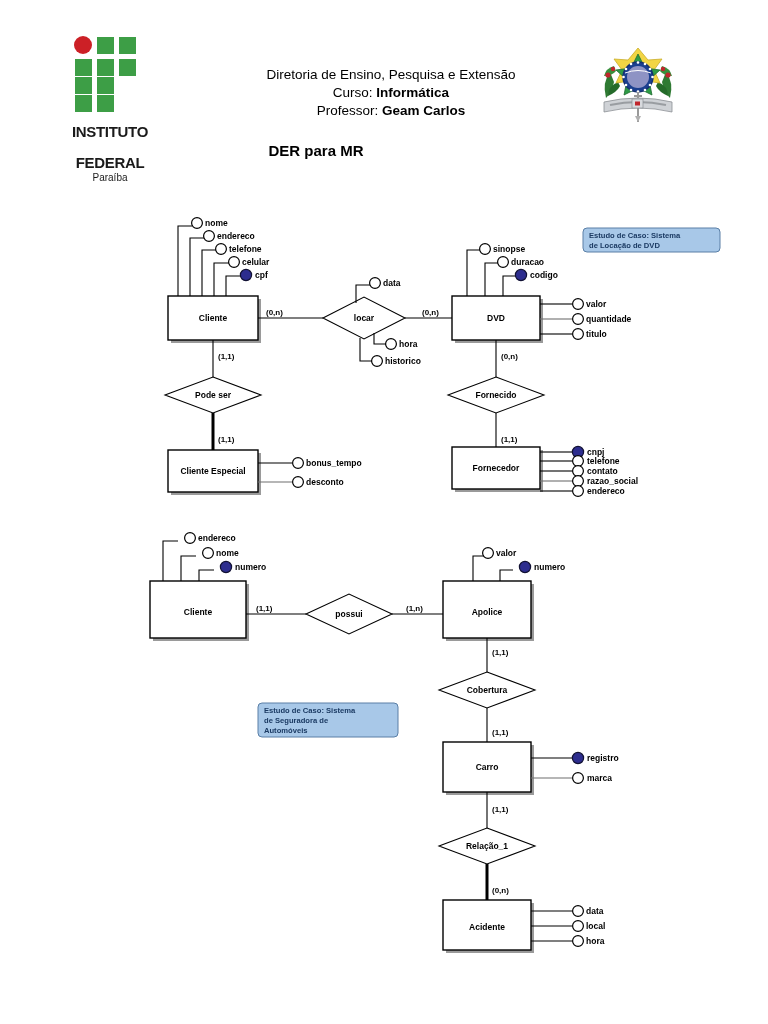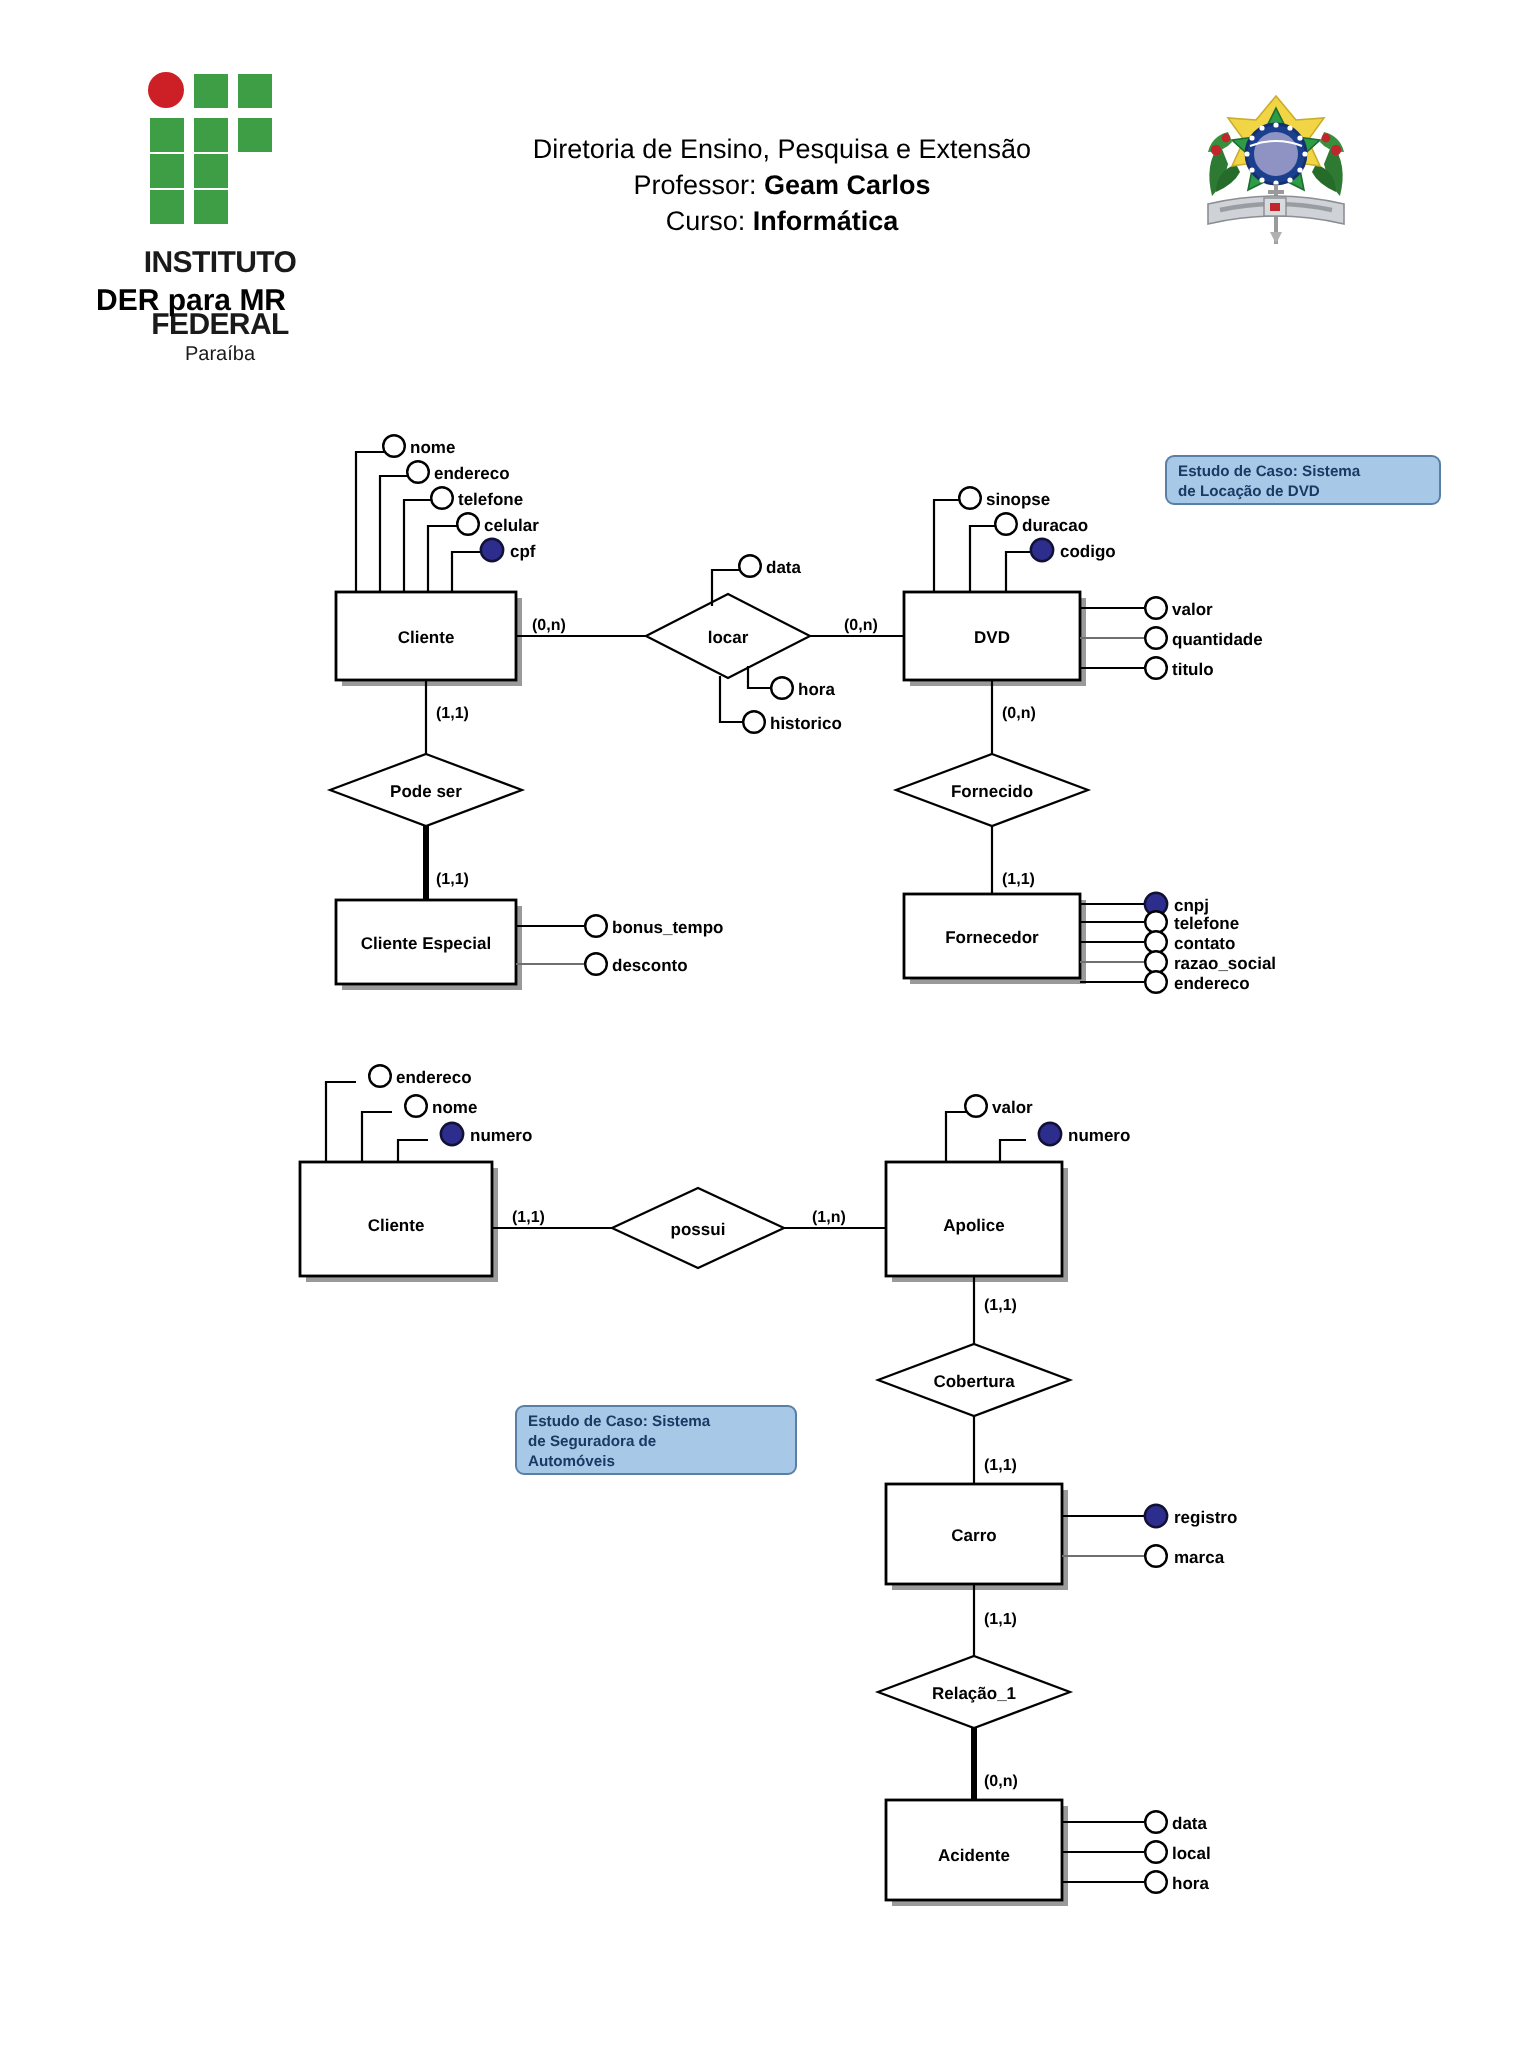--- a/index.html
+++ b/index.html
@@ -91,23 +91,23 @@
     top: 42px;
     width: 84px;
     height: 92px;
   }
 
   .doc-title {
     position: absolute;
     left: 0;
     top: 142px;
     width: 632px;
+    text-align: center;
     font-size: 15px;
     font-weight: bold;
-    padding-left: 48px;
   }
 
   .instruction {
     position: absolute;
     left: 46px;
     top: 181px;
     font-size: 12.5px;
   }
 
   
@@ -216,22 +216,22 @@
         <div class="lg-cell" style="left:1px;  top:59px;"></div>
         <div class="lg-cell" style="left:23px; top:59px;"></div>
       </div>
       <div class="logo-word">INSTITUTO</div>
       <div class="logo-word">FEDERAL</div>
       <div class="logo-sub">Paraíba</div>
     </div>
 
     <div class="header-text">
       <div>Diretoria de Ensino, Pesquisa e Extensão</div>
+      <div><span>Curso: </span><span class="bold">Informática</span></div>
       <div><span>Professor: </span><span class="bold">Geam Carlos</span></div>
-      <div><span>Curso: </span><span class="bold">Informática</span></div>
     </div>
 
     <div class="brasao">
       <svg width="84" height="92" viewBox="0 0 84 92">
         <g>
 
           <path d="M14 30 Q6 40 10 56 Q16 50 18 40 Z" fill="#2f7a33"></path>
           <path d="M70 30 Q78 40 74 56 Q68 50 66 40 Z" fill="#2f7a33"></path>
           <path d="M18 24 Q10 26 8 34 Q16 34 20 29 Z" fill="#38903c"></path>
           <path d="M66 24 Q74 26 76 34 Q68 34 64 29 Z" fill="#38903c"></path>

